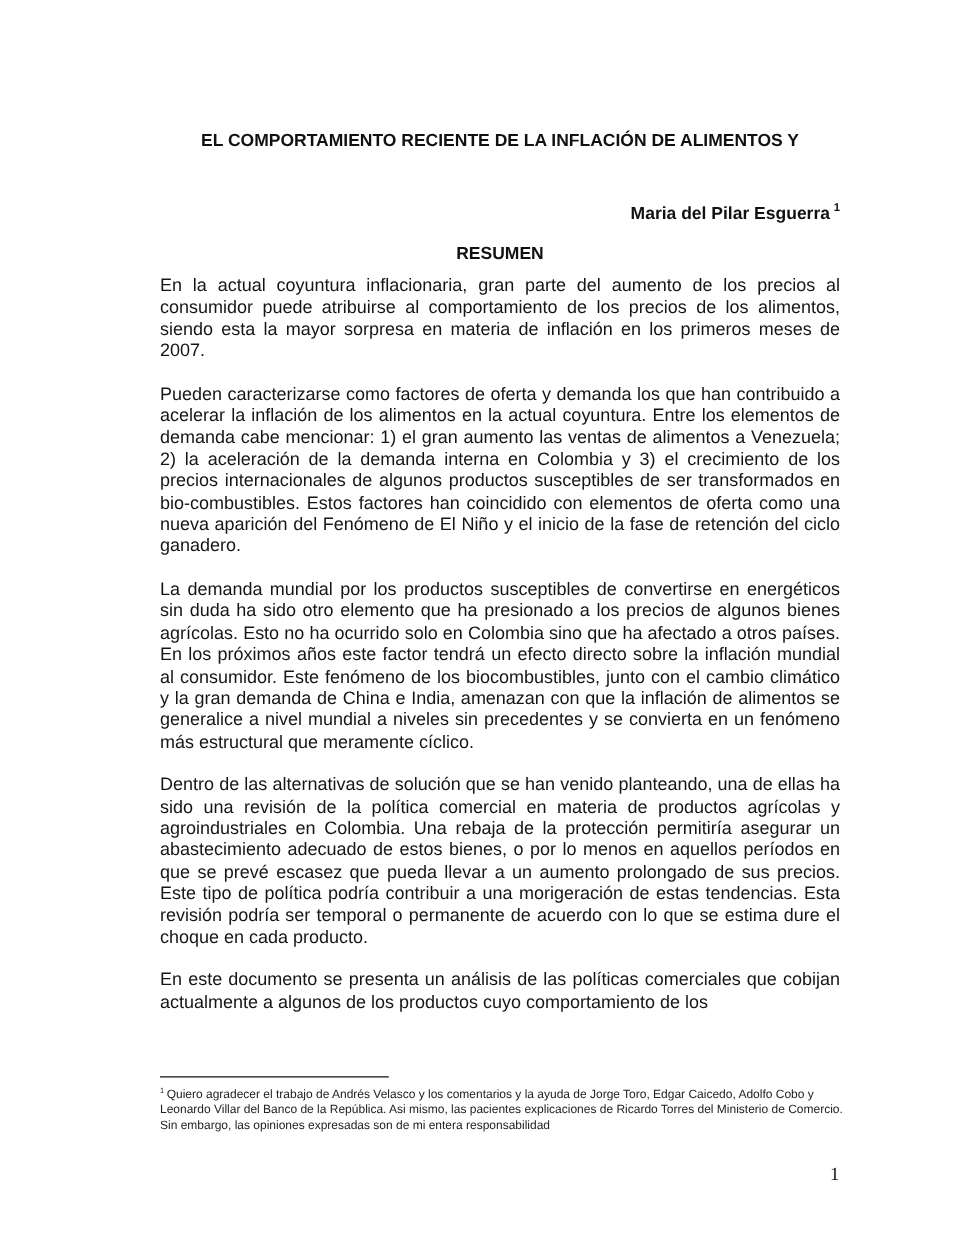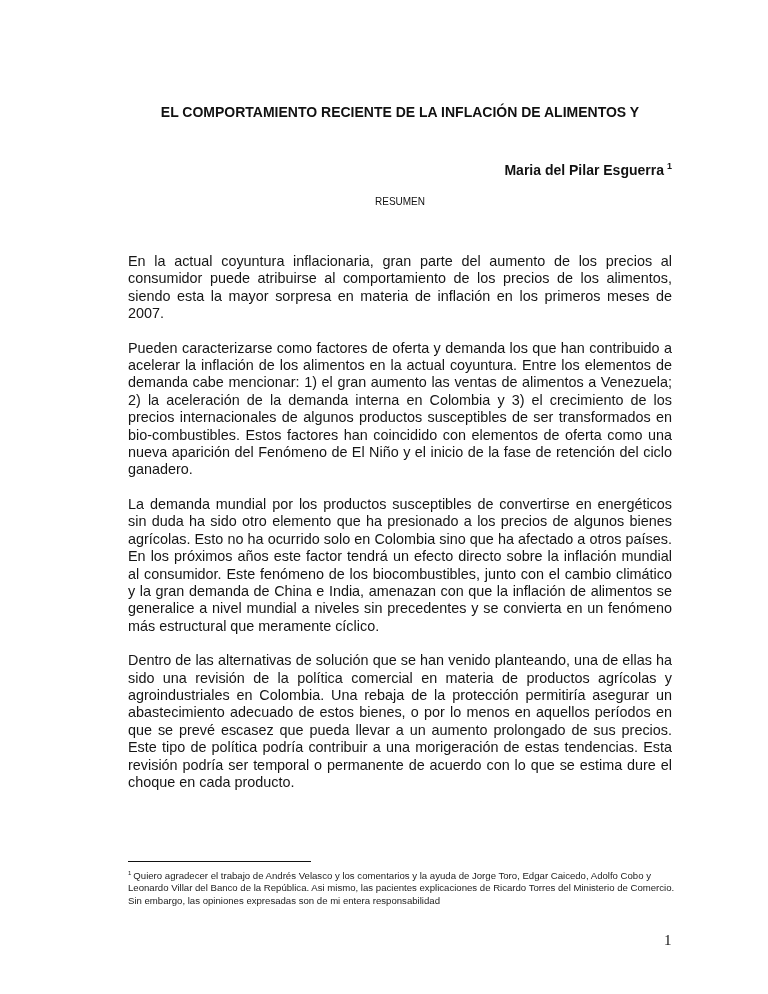--- a/index.html
+++ b/index.html
@@ -46,30 +46,29 @@
       font-size: 9px;
       vertical-align: 6px;
       margin-left: 3px;
     }
     .section-heading {
       position: absolute;
       left: 100px;
       width: 568px;
       top: 194px;
       text-align: center;
-      font-weight: normal;
-      font-size: 10px;
+      font-weight: bold;
+      font-size: 14px;
       line-height: 16px;
     }
     .body {
       position: absolute;
       left: 112px;
       width: 544px;
       top: 221px;
-      margin-top: 32px;
     }
     .body p {
       margin: 0 0 17px 0;
       font-size: 14.4px;
       line-height: 17.4px;
       text-align: justify;
       color: #151515;
     }
     .footnote-rule {
       position: absolute;
@@ -116,20 +115,21 @@
     <span>Maria del Pilar Esguerra</span><sup>1</sup>
   </div>
 
   <div class="section-heading">RESUMEN</div>
 
   <div class="body">
     <p>En la actual coyuntura inflacionaria, gran parte del aumento de los precios al consumidor puede atribuirse al comportamiento de los precios de los alimentos, siendo esta la mayor sorpresa en materia de inflación en los primeros meses de 2007.</p>
     <p>Pueden caracterizarse como factores de oferta y demanda los que han contribuido a acelerar la inflación de los alimentos en la actual coyuntura. Entre los elementos de demanda cabe mencionar: 1) el gran aumento las ventas de alimentos a Venezuela; 2) la aceleración de la demanda interna en Colombia y 3) el crecimiento de los precios internacionales de algunos productos susceptibles de ser transformados en bio-combustibles. Estos factores han coincidido con elementos de oferta como una nueva aparición del Fenómeno de El Niño y el inicio de la fase de retención del ciclo ganadero.</p>
     <p>La demanda mundial por los productos susceptibles de convertirse en energéticos sin duda ha sido otro elemento que ha presionado a los precios de algunos bienes agrícolas. Esto no ha ocurrido solo en Colombia sino que ha afectado a otros países. En los próximos años este factor tendrá un efecto directo sobre la inflación mundial al consumidor. Este fenómeno de los biocombustibles, junto con el cambio climático y la gran demanda de China e India, amenazan con que la inflación de alimentos se generalice a nivel mundial a niveles sin precedentes y se convierta en un fenómeno más estructural que meramente cíclico.</p>
     <p>Dentro de las alternativas de solución que se han venido planteando, una de ellas ha sido una revisión de la política comercial en materia de productos agrícolas y agroindustriales en Colombia. Una rebaja de la protección permitiría asegurar un abastecimiento adecuado de estos bienes, o por lo menos en aquellos períodos en que se prevé escasez que pueda llevar a un aumento prolongado de sus precios. Este tipo de política podría contribuir a una morigeración de estas tendencias. Esta revisión podría ser temporal o permanente de acuerdo con lo que se estima dure el choque en cada producto.</p>
+    <p>En este documento se presenta un análisis de las políticas comerciales que cobijan actualmente a algunos de los productos cuyo comportamiento de los</p>
   </div>
 
   <div class="footnote-rule"></div>
 
   <div class="footnote">
     <sup>1</sup><span>Quiero agradecer el trabajo de Andrés Velasco y los comentarios  y  la ayuda de Jorge Toro, Edgar Caicedo, Adolfo Cobo y Leonardo Villar del Banco de la República. Asi mismo, las pacientes explicaciones de Ricardo Torres del Ministerio de Comercio. Sin embargo, las opiniones expresadas son de mi entera responsabilidad</span>
   </div>
 
   <div class="page-number">1</div>
 

